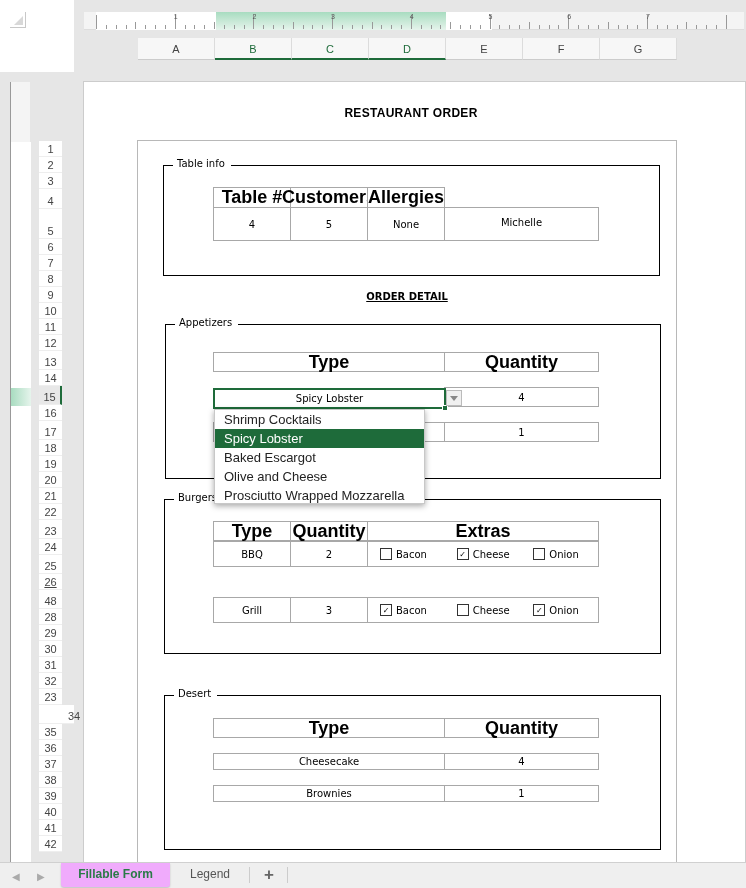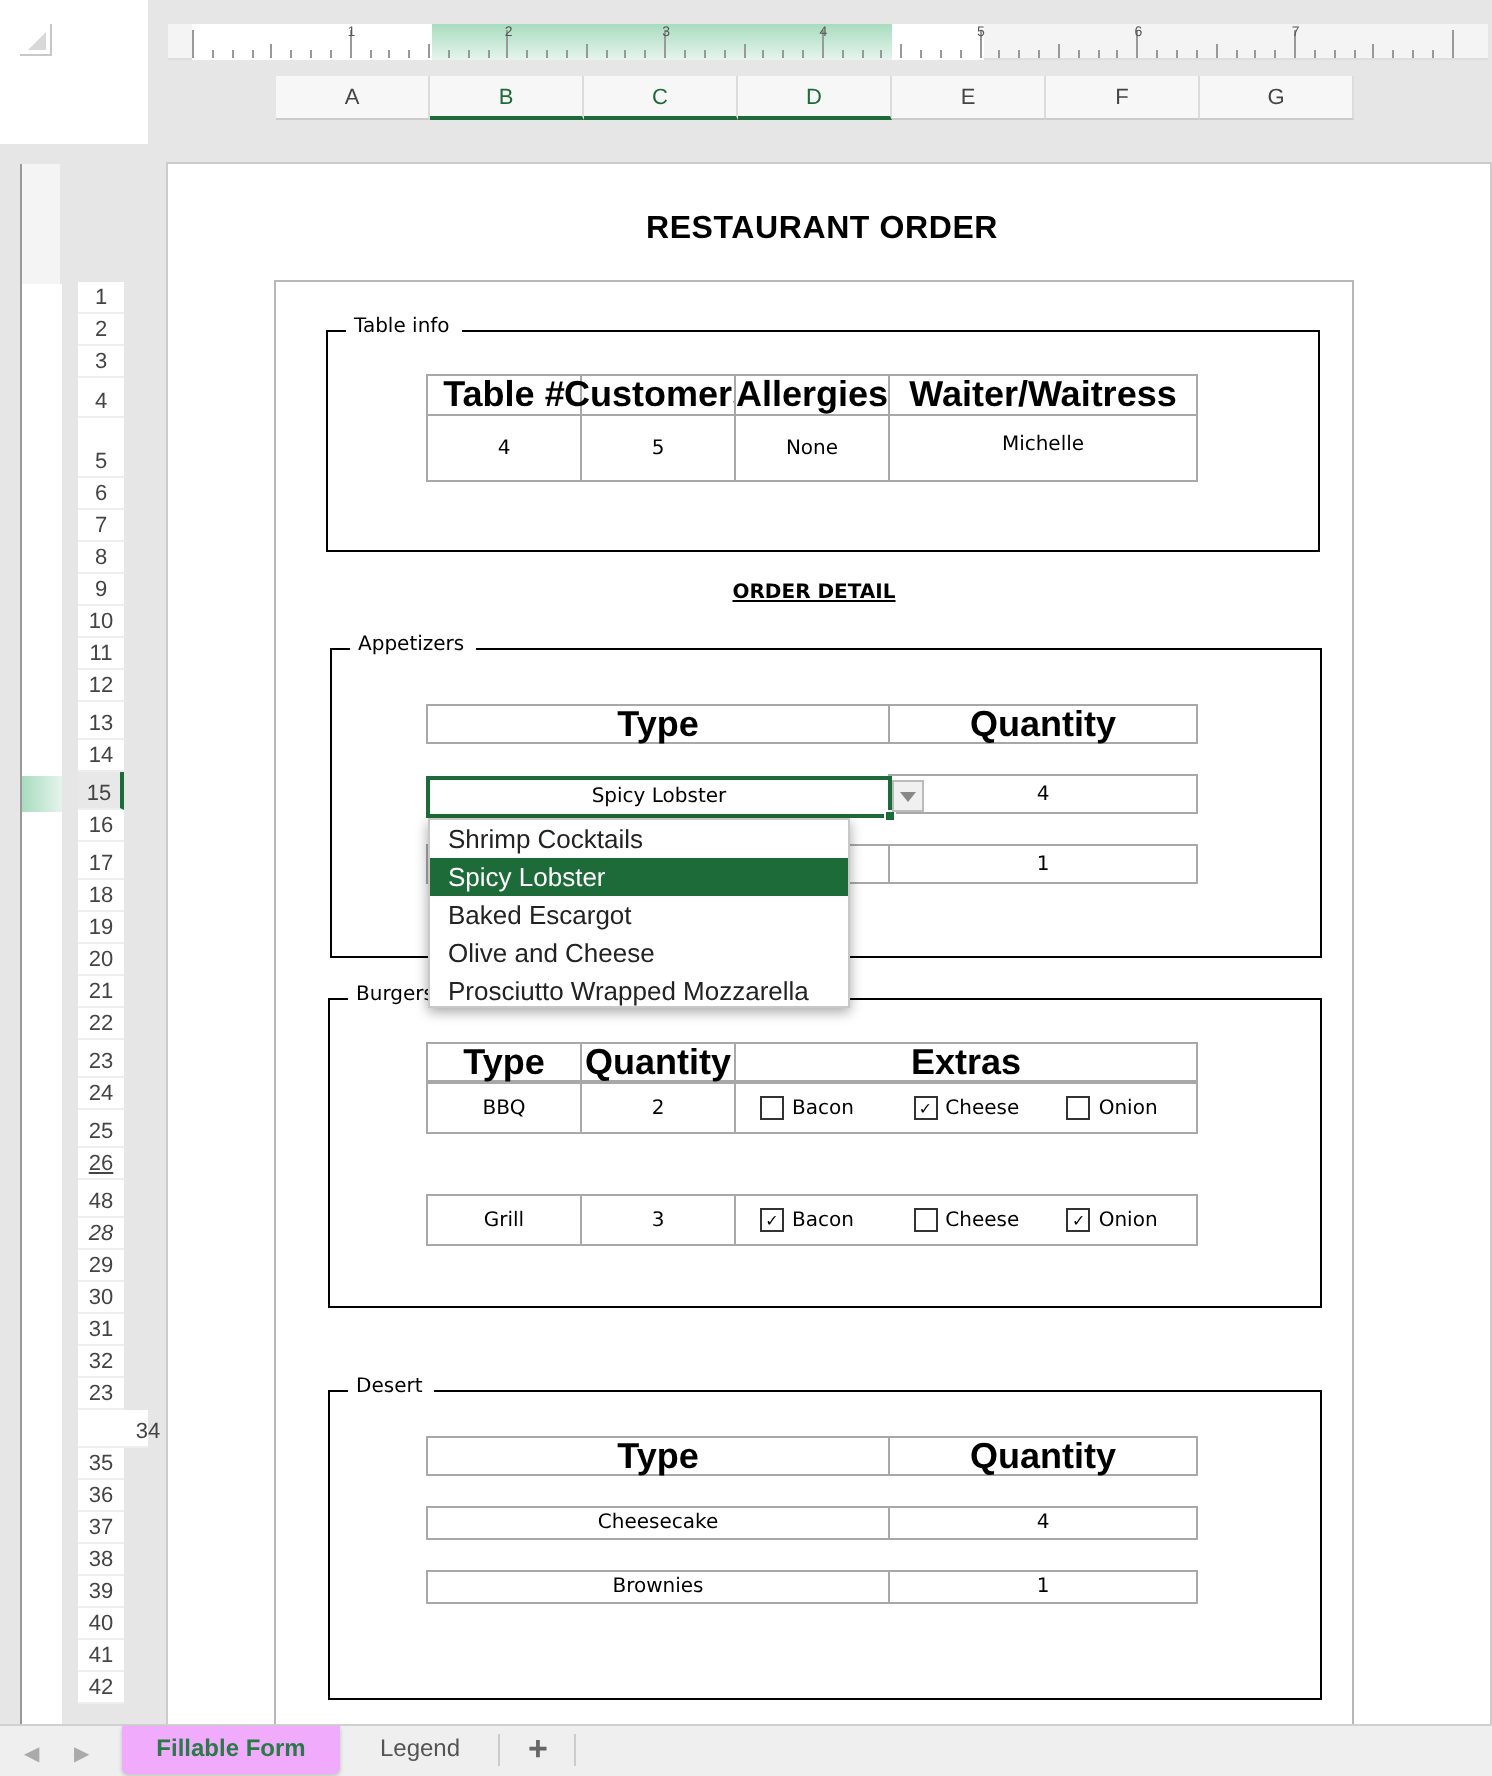--- a/index.html
+++ b/index.html
@@ -16,21 +16,21 @@
 #colheaders{left:138px;top:38px;height:22px;display:flex;}
 .colh{width:77px;height:22px;background:#f7f7f7;border-right:1px solid #dcdcdc;font-size:11px;color:#444;text-align:center;line-height:22px;border-bottom:1px solid #ccc;}
 .colh.sel{color:#1e6b3a;border-bottom:2px solid #1e6b3a;}
 #vruler{left:10px;top:82px;width:20px;height:780px;background:#f4f4f4;border-left:1px solid #999;}
 #vruler .page{position:absolute;left:0;top:60px;width:20px;height:720px;background:#fff;}
 #vruler .sel{position:absolute;left:0;top:306px;width:20px;height:18px;background:linear-gradient(90deg,#a8dcc0,#e6f4ec);}
 #rowheaders{left:39px;top:141px;width:23px;}
 .rowh{font-size:11px;color:#444;text-align:center;background:#fff;border-bottom:1px solid #eee;display:flex;align-items:flex-end;justify-content:center;padding-bottom:1px;}
 .rowh.sel{border-right:2px solid #1e6b3a;background:#e8e8e8;}
 #page{left:83px;top:81px;width:663px;height:782px;background:#fff;border:1px solid #ccc;}
-#title{left:0;top:106px;width:746px;text-align:center;font-size:16px;font-weight:bold;letter-spacing:0.3px;padding-left:76px;}
+#title{left:0;top:106px;width:746px;text-align:center;font-size:12px;font-weight:bold;letter-spacing:0.3px;padding-left:76px;}
 #outer{left:137px;top:140px;width:540px;height:724px;border:1px solid #b8b8b8;border-bottom:none;}
 .group{border:1px solid #000;}
 .glabel{position:absolute;top:-8px;left:9px;background:#fff;font-size:11px;padding:0 6px 0 4px;font-family:"DejaVu Sans",sans-serif;font-size:10px;}
 .cells{position:absolute;display:flex;}
 .cell{border:1px solid #a8a8a8;margin-left:-1px;margin-top:-1px;text-align:center;font-size:11px;font-family:"DejaVu Sans",sans-serif;font-size:10px;display:flex;align-items:center;justify-content:center;background:#fff;}
 .hdr{font-weight:bold;font-size:18px;font-family:"Liberation Sans",sans-serif;}
 #order-detail{left:0;top:291px;width:746px;text-align:center;font-size:10px;font-weight:bold;text-decoration:underline;padding-left:68px;font-family:"DejaVu Sans",sans-serif;}
 .cb{width:12px;height:12px;border:1px solid #333;display:inline-flex;align-items:center;justify-content:center;font-size:8px;margin-right:4px;}
 .extra{display:flex;align-items:center;width:77px;justify-content:flex-start;padding-left:12px;}
 #dropdown{left:214px;top:409px;width:211px;height:95px;background:#fff;box-shadow:0 2px 6px rgba(0,0,0,0.35);border:1px solid #c8c8c8;}
@@ -168,21 +168,21 @@
     <div class="rowh" style="height: 16px;">18</div>
     <div class="rowh" style="height: 16px;">19</div>
     <div class="rowh" style="height: 16px;">20</div>
     <div class="rowh" style="height: 16px;">21</div>
     <div class="rowh" style="height: 16px;">22</div>
     <div class="rowh" style="height: 19px;">23</div>
     <div class="rowh" style="height: 16px;">24</div>
     <div class="rowh" style="height: 19px;">25</div>
     <div class="rowh" style="height: 16px; text-decoration: underline;">26</div>
     <div class="rowh" style="height: 19px;">48</div>
-    <div class="rowh" style="height: 16px; font-style: italic;">28</div>
+    <div class="rowh" style="height: 16px;">28</div>
     <div class="rowh" style="height: 16px;">29</div>
     <div class="rowh" style="height: 16px;">30</div>
     <div class="rowh" style="height: 16px;">31</div>
     <div class="rowh" style="height: 16px;">32</div>
     <div class="rowh" style="height: 16px;">23</div>
     <div class="rowh" style="height: 19px; padding-left: 35px;">34</div>
     <div class="rowh" style="height: 16px;">35</div>
     <div class="rowh" style="height: 16px;">36</div>
     <div class="rowh" style="height: 16px;">37</div>
     <div class="rowh" style="height: 16px;">38</div>
@@ -199,21 +199,20 @@
 <div class="abs" id="outer"></div>
 
 <div class="abs group" style="left:163px;top:165px;width:497px;height:111px;">
   <span class="glabel">Table info</span>
 </div>
 <div class="abs" style="left:214px;top:188px;">
   <div class="cells" style="top:0;left:0;">
     <div class="cell hdr" style="width:78px;height:21px;">Table #</div>
     <div class="cell hdr" style="width:78px;height:21px;">Customers</div>
     <div class="cell hdr" style="width:78px;height:21px;">Allergies</div>
-    <div class="cell hdr" style="width:155px;height:21px;">Waiter/Waitress</div>
   </div>
   <div class="cells" style="top:20px;left:0;">
     <div class="cell" style="width:78px;height:34px;">4</div>
     <div class="cell" style="width:78px;height:34px;">5</div>
     <div class="cell" style="width:78px;height:34px;">None</div>
     <div class="cell" style="width:155px;height:34px;align-items:flex-start;padding-top:9px;">Michelle</div>
   </div>
 </div>
 
 <div class="abs" id="order-detail">ORDER DETAIL</div>

